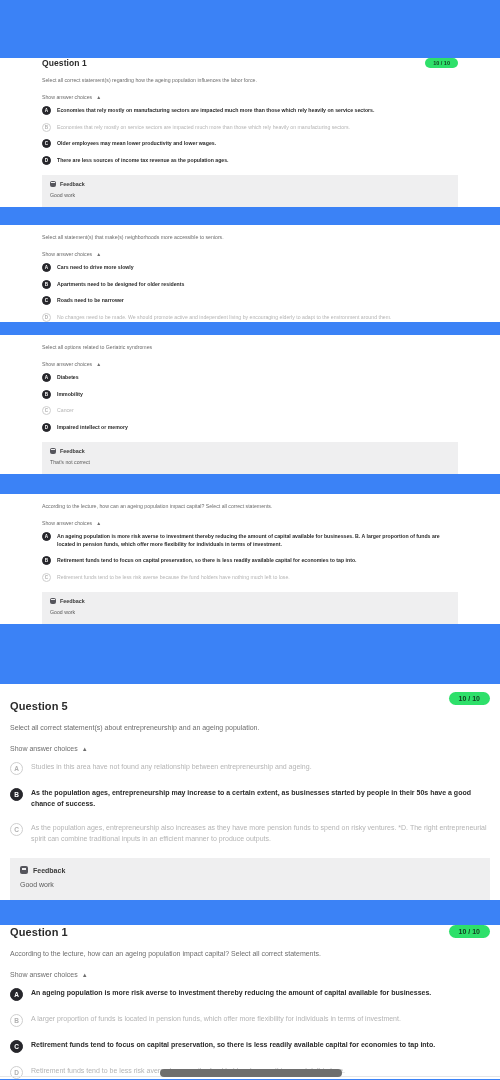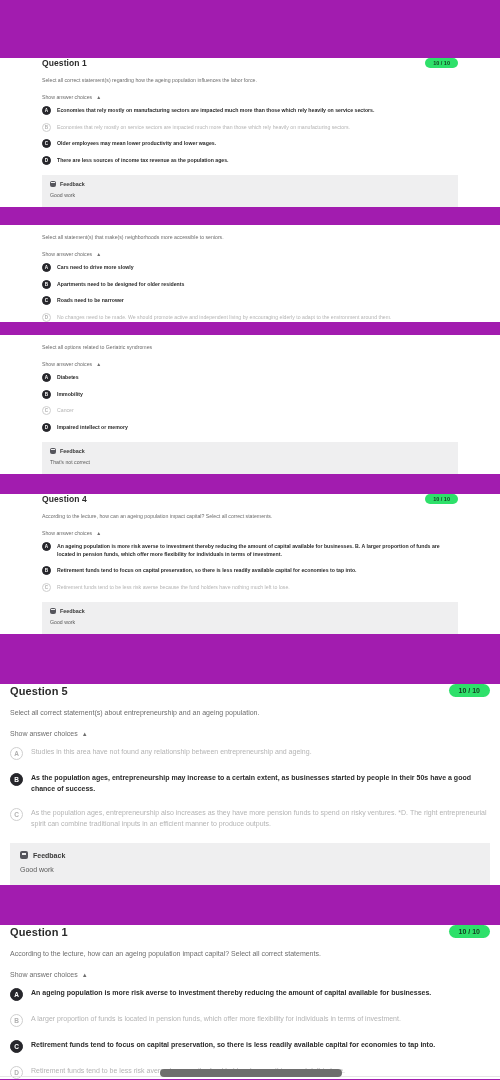--- a/index.html
+++ b/index.html
@@ -4,21 +4,21 @@
 <style>
   * { box-sizing: border-box; margin: 0; padding: 0; }
   html, body {
     width: 500px;
     height: 1080px;
     background: #ffffff;
     font-family: "Liberation Sans", sans-serif;
     color: #2d2d2d;
     overflow: hidden;
   }
-  .page { position: relative; width: 500px; height: 1080px; background:#a21caf; }
+  .page { position: relative; width: 500px; height: 1080px; background:#3b82f6; }
 
   
   .qblock { background:#fff; }
   .qhead {
     display:flex; align-items:center; justify-content:space-between;
   }
   .qtitle { font-weight:600; color:#2b2b2b; letter-spacing:.1px; }
   .badge {
     display:inline-block; border-radius:999px; text-align:center;
     font-weight:700; color:#1f2b22; white-space:nowrap;
@@ -67,21 +67,21 @@
   #small-section .ctext { font-size:5.2px; line-height:1.5; }
   #small-section .feedback { margin-top:10px; padding:6px 8px 9px 8px; margin-left:0; }
   #small-section .fbicon { width:6px; height:6px; }
   #small-section .fbicon::after { left:1.4px; top:1.4px; width:3.2px; height:1px; }
   #small-section .fblabel { font-size:5.4px; margin-left:4px; }
   #small-section .fbbody { font-size:5.2px; margin-top:5px; }
 
   
   #mid-section { position:absolute; left:0; top:684px; width:500px; }
   #mid-section .qblock { padding:0 10px; }
-  #mid-section .qtitle { font-size:11px; }
+  #mid-section .qtitle { font-size:11px;margin-top:16px; }
   #mid-section .badge { font-size:7px; padding:3px 10px; }
   #mid-section .qprompt { font-size:7px; margin-top:12px; }
   #mid-section .toggle { font-size:7px; margin-top:14px; }
   #mid-section .caret { font-size:6px; }
   #mid-section .choices { margin-top:10px; gap:13px; }
   #mid-section .choice { gap:8px; }
   #mid-section .bullet { width:13px; height:13px; font-size:6.5px; }
   #mid-section .ctext { font-size:7px; line-height:1.55; }
   #mid-section .feedback { margin-top:14px; padding:8px 10px 12px 10px; }
   #mid-section .fbicon { width:8px; height:8px; }
@@ -207,24 +207,20 @@
         </div>
         <div class="feedback">
           <div class="fbhead">
             <span class="fbicon"></span>
             <span class="fblabel">Feedback</span>
           </div>
           <div class="fbbody">That's not correct</div>
         </div>
       </div>
       <div class="qblock" style="position: absolute; left: 0px; right: 0px; top: 494px;">
-        <div class="qhead">
-          <div class="qtitle">Question 4</div>
-          <div class="badge green">10 / 10</div>
-        </div>
         <div class="qprompt">According to the lecture, how can an ageing population impact capital? Select all correct statements.</div>
         <div class="toggle">
           <span>Show answer choices</span>
           <span class="caret">▲</span>
         </div>
         <div class="choices">
           <div class="choice">
             <div class="bullet sel">A</div>
             <div class="ctext sel">An ageing population is more risk averse to investment thereby reducing the amount of capital available for businesses. B. A larger proportion of funds are located in pension funds, which offer more flexibility for individuals in terms of investment.</div>
           </div>

